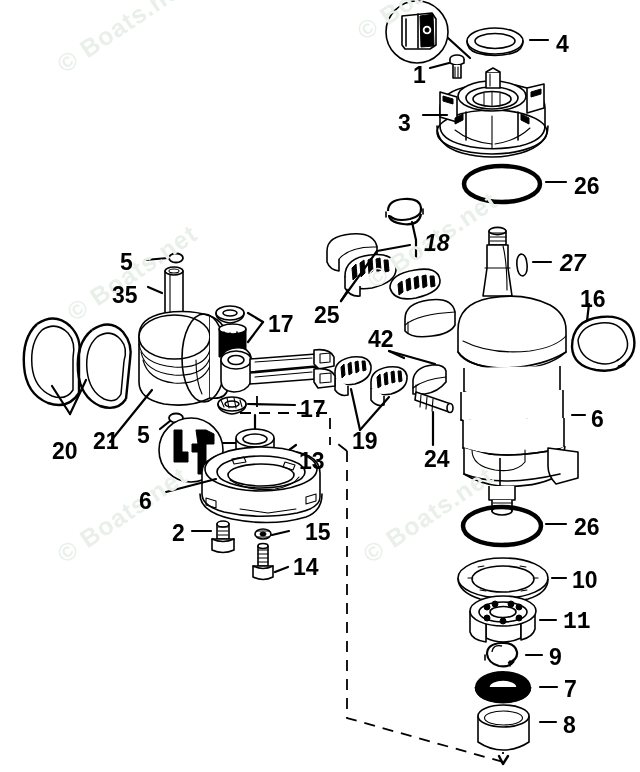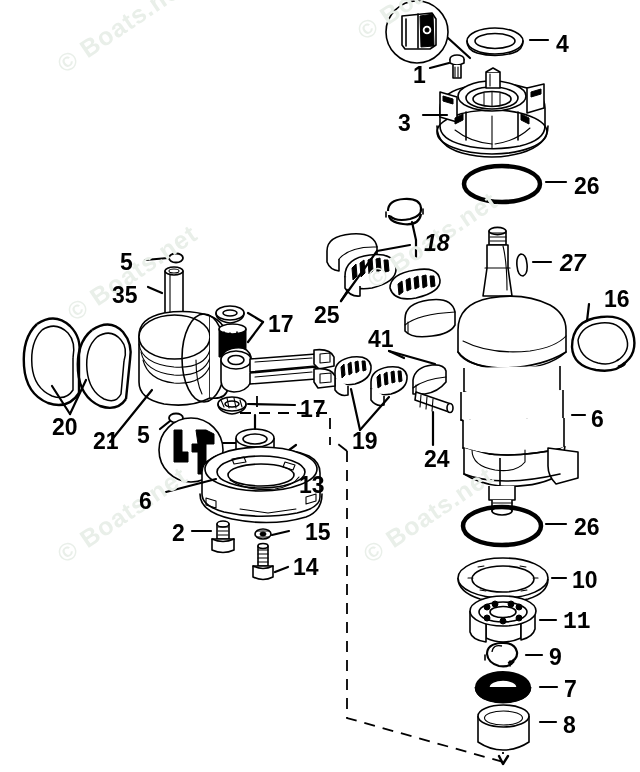--- a/index.html
+++ b/index.html
@@ -438,33 +438,33 @@
   <div class="wm" style="left:52px;top:545px;transform:rotate(-34deg);">© Boats.net</div>
   <div class="wm" style="left:358px;top:545px;transform:rotate(-34deg);">© Boats.net</div>
 
   <div class="lbl" style="left:413px;top:64px;">1</div>
   <div class="lbl" style="left:556px;top:33px;">4</div>
   <div class="lbl" style="left:398px;top:112px;">3</div>
   <div class="lbl" style="left:574px;top:175px;">26</div>
   <div class="lbl" style="left:424px;top:232px;font-style:italic;">18</div>
   <div class="lbl" style="left:560px;top:252px;font-style:italic;">27</div>
   <div class="lbl" style="left:314px;top:304px;">25</div>
-  <div class="lbl" style="left:604px;top:288px;">16</div>
-  <div class="lbl" style="left:368px;top:328px;">41</div>
+  <div class="lbl" style="left:580px;top:288px;">16</div>
+  <div class="lbl" style="left:368px;top:328px;">42</div>
   <div class="lbl" style="left:120px;top:251px;">5</div>
   <div class="lbl" style="left:112px;top:284px;">35</div>
   <div class="lbl" style="left:268px;top:313px;">17</div>
-  <div class="lbl" style="left:52px;top:416px;">20</div>
+  <div class="lbl" style="left:52px;top:440px;">20</div>
   <div class="lbl" style="left:93px;top:430px;">21</div>
   <div class="lbl" style="left:137px;top:424px;">5</div>
   <div class="lbl" style="left:300px;top:398px;">17</div>
   <div class="lbl" style="left:591px;top:408px;">6</div>
   <div class="lbl" style="left:352px;top:430px;">19</div>
   <div class="lbl" style="left:424px;top:448px;">24</div>
-  <div class="lbl" style="left:299px;top:450px;margin-top:24px;">13</div>
+  <div class="lbl" style="left:299px;top:450px;">13</div>
   <div class="lbl" style="left:139px;top:490px;">6</div>
   <div class="lbl" style="left:172px;top:522px;">2</div>
   <div class="lbl" style="left:305px;top:521px;">15</div>
   <div class="lbl" style="left:293px;top:556px;">14</div>
   <div class="lbl" style="left:574px;top:516px;">26</div>
   <div class="lbl" style="left:572px;top:569px;">10</div>
   <div class="lbl" style="left:563px;top:611px;font-family:Liberation Mono, monospace;">11</div>
   <div class="lbl" style="left:549px;top:646px;">9</div>
   <div class="lbl" style="left:564px;top:678px;">7</div>
   <div class="lbl" style="left:563px;top:714px;">8</div>

